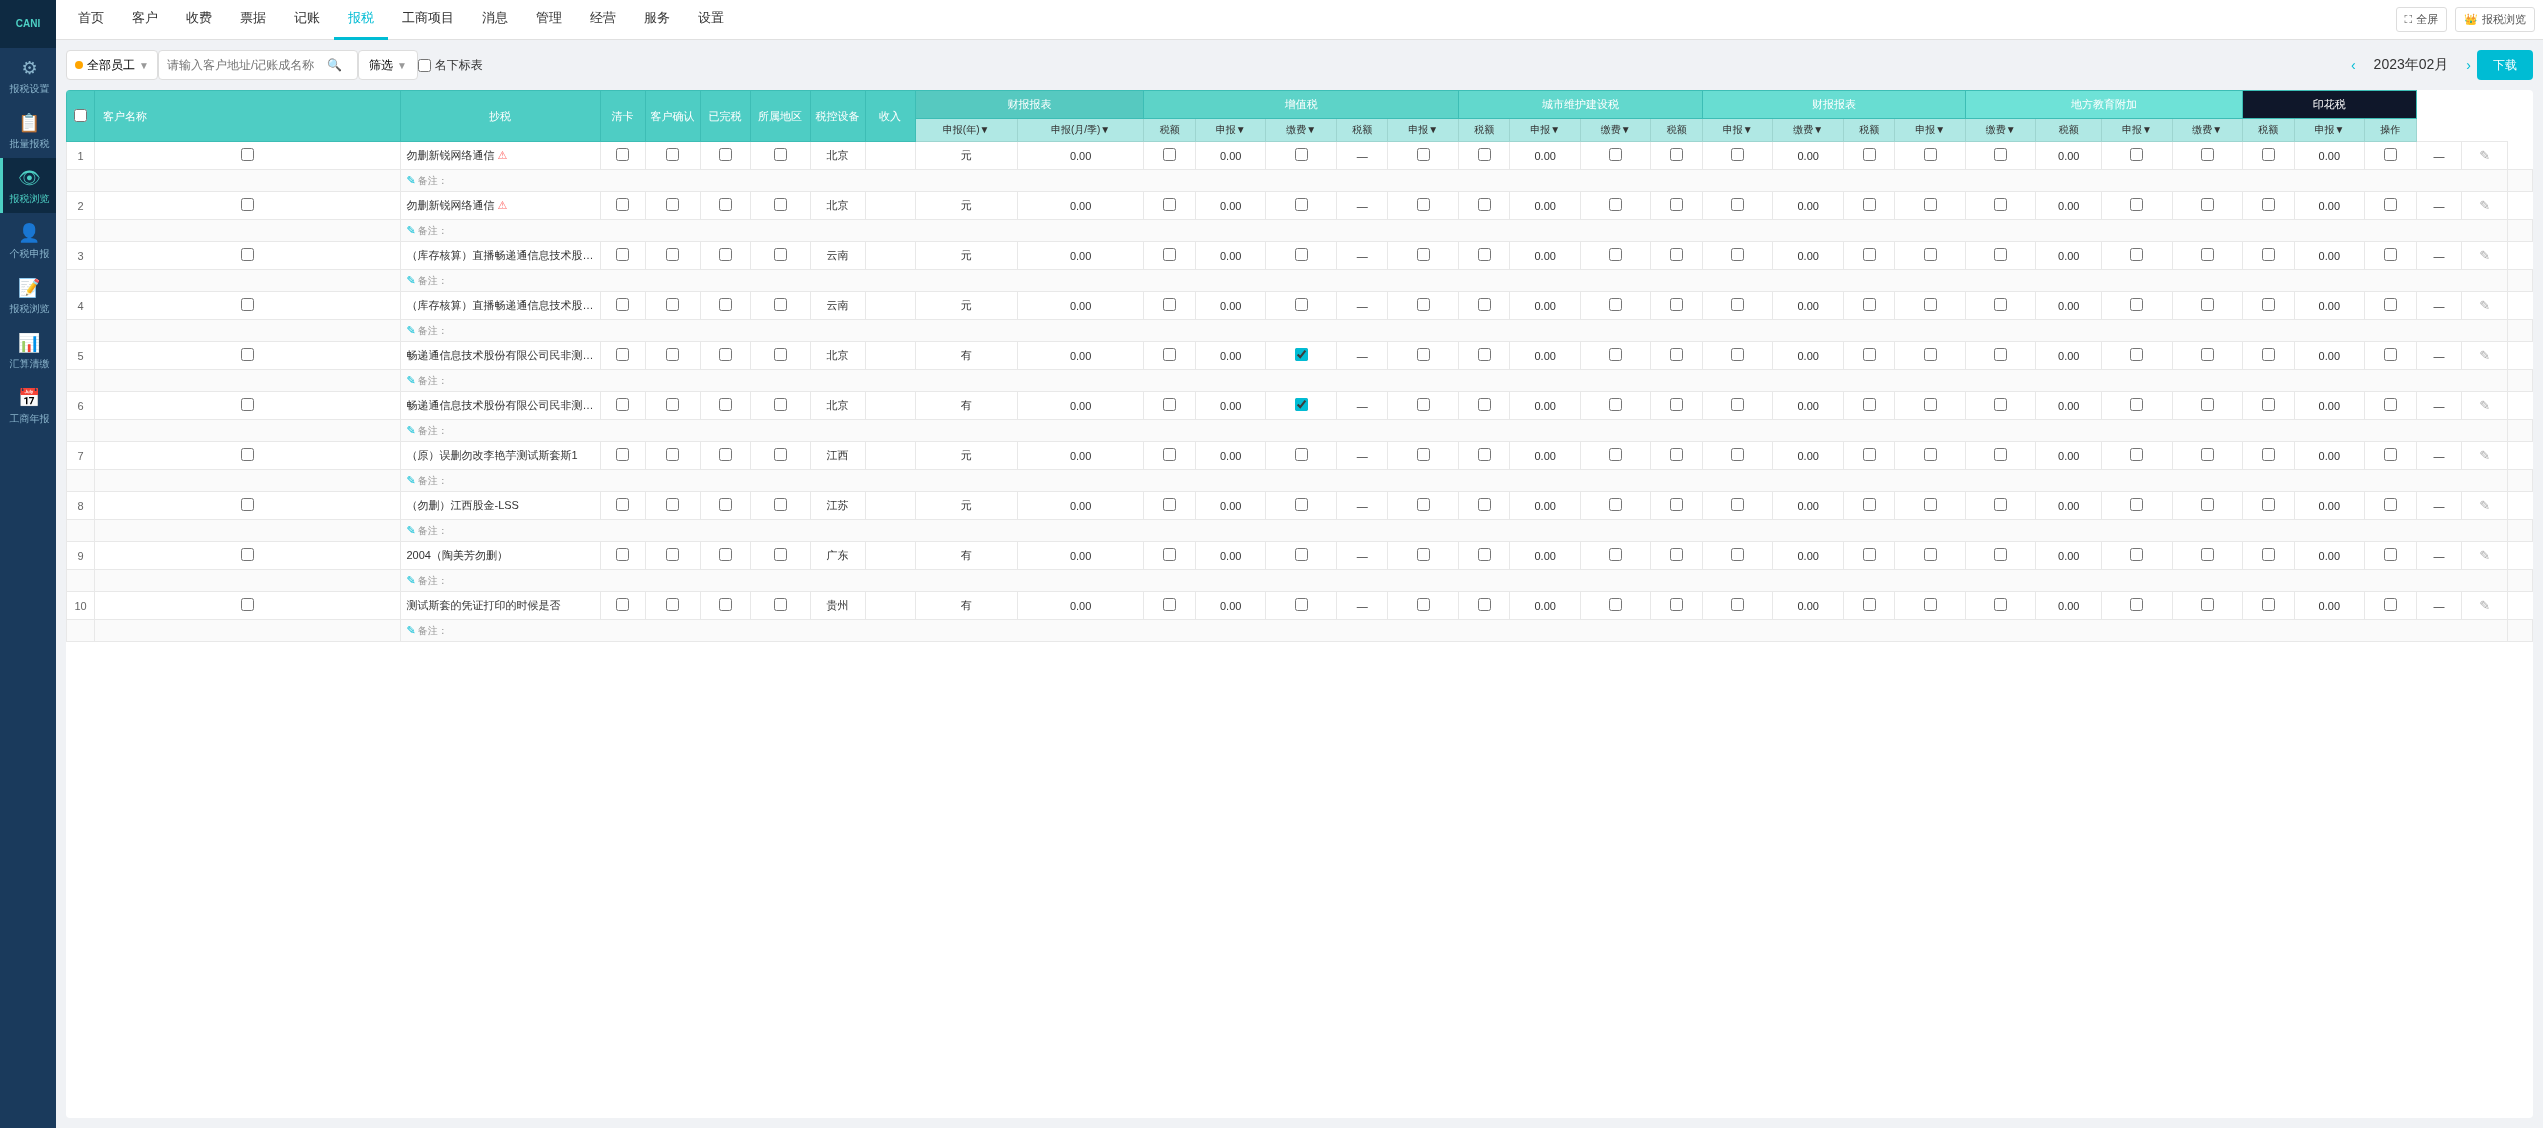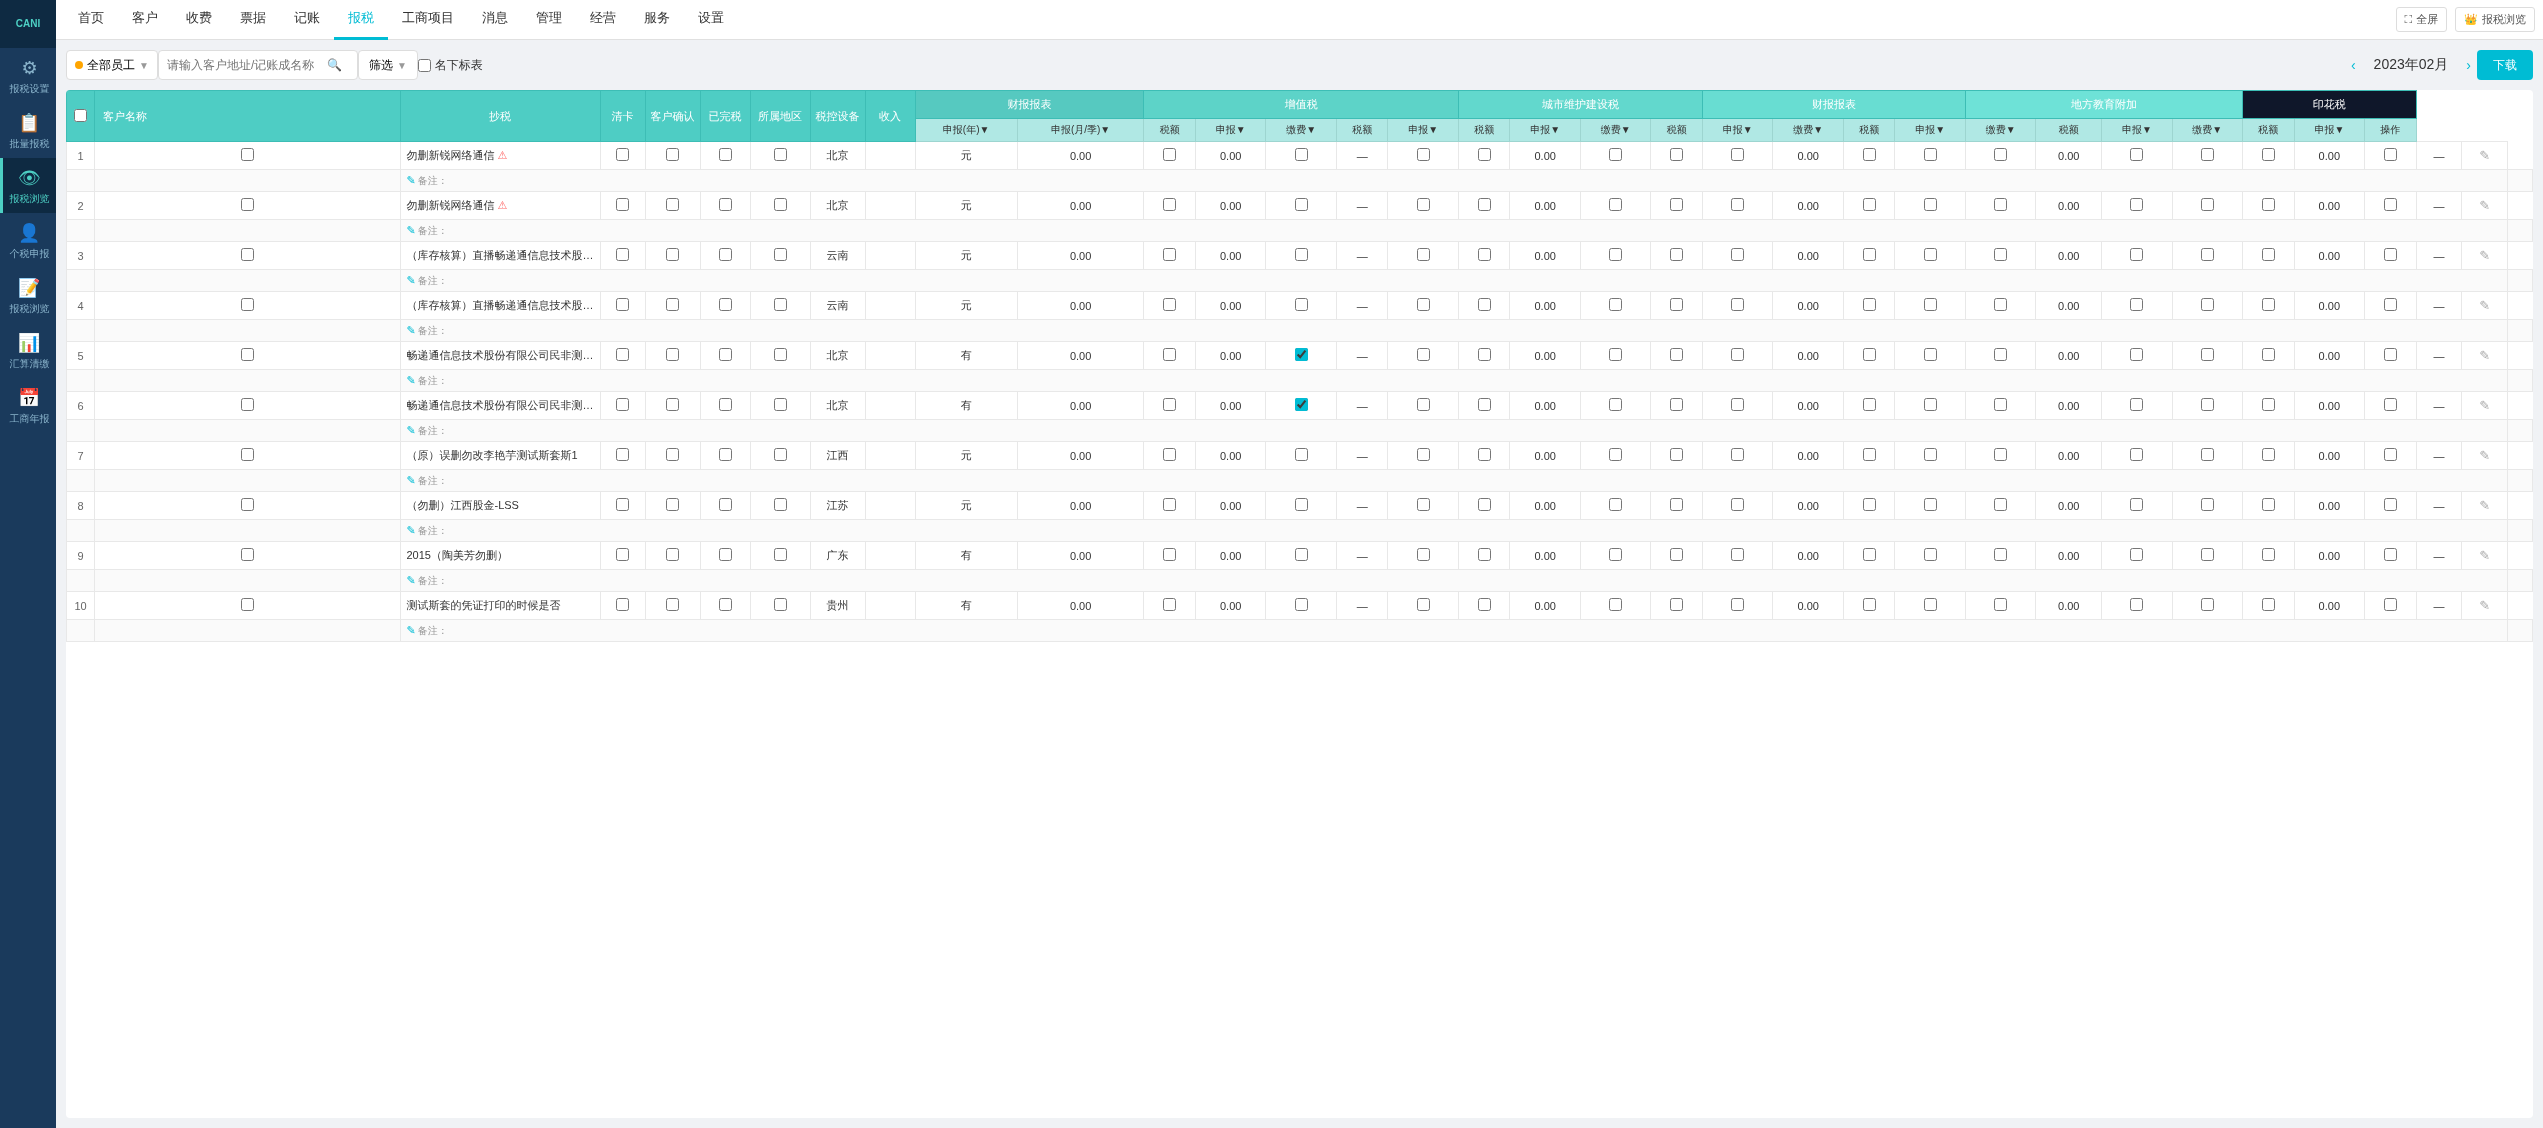--- a/index.html
+++ b/index.html
@@ -799,21 +799,21 @@
     <td></td>
               <td></td>
     <td class="note-cell" colspan="31">
       <span class="pencil-icon">✎</span>备注：
     </td>
     <td></td>
   </tr>
             <tr class="row-data">
     <td class="row-num">9</td>
               <td><input type="checkbox" style=""></td>
-    <td class="name-cell">2015（陶美芳勿删）</td>
+    <td class="name-cell">2004（陶美芳勿删）</td>
     <td><input type="checkbox" style=""></td>
     <td><input type="checkbox" style=""></td>
     <td><input type="checkbox" style=""></td>
     <td><input type="checkbox" style=""></td>
     <td>广东</td>
     <td></td>
     <td>有</td>
     <td>0.00</td>
     <td><input type="checkbox" style=""></td>
     <td>0.00</td>

